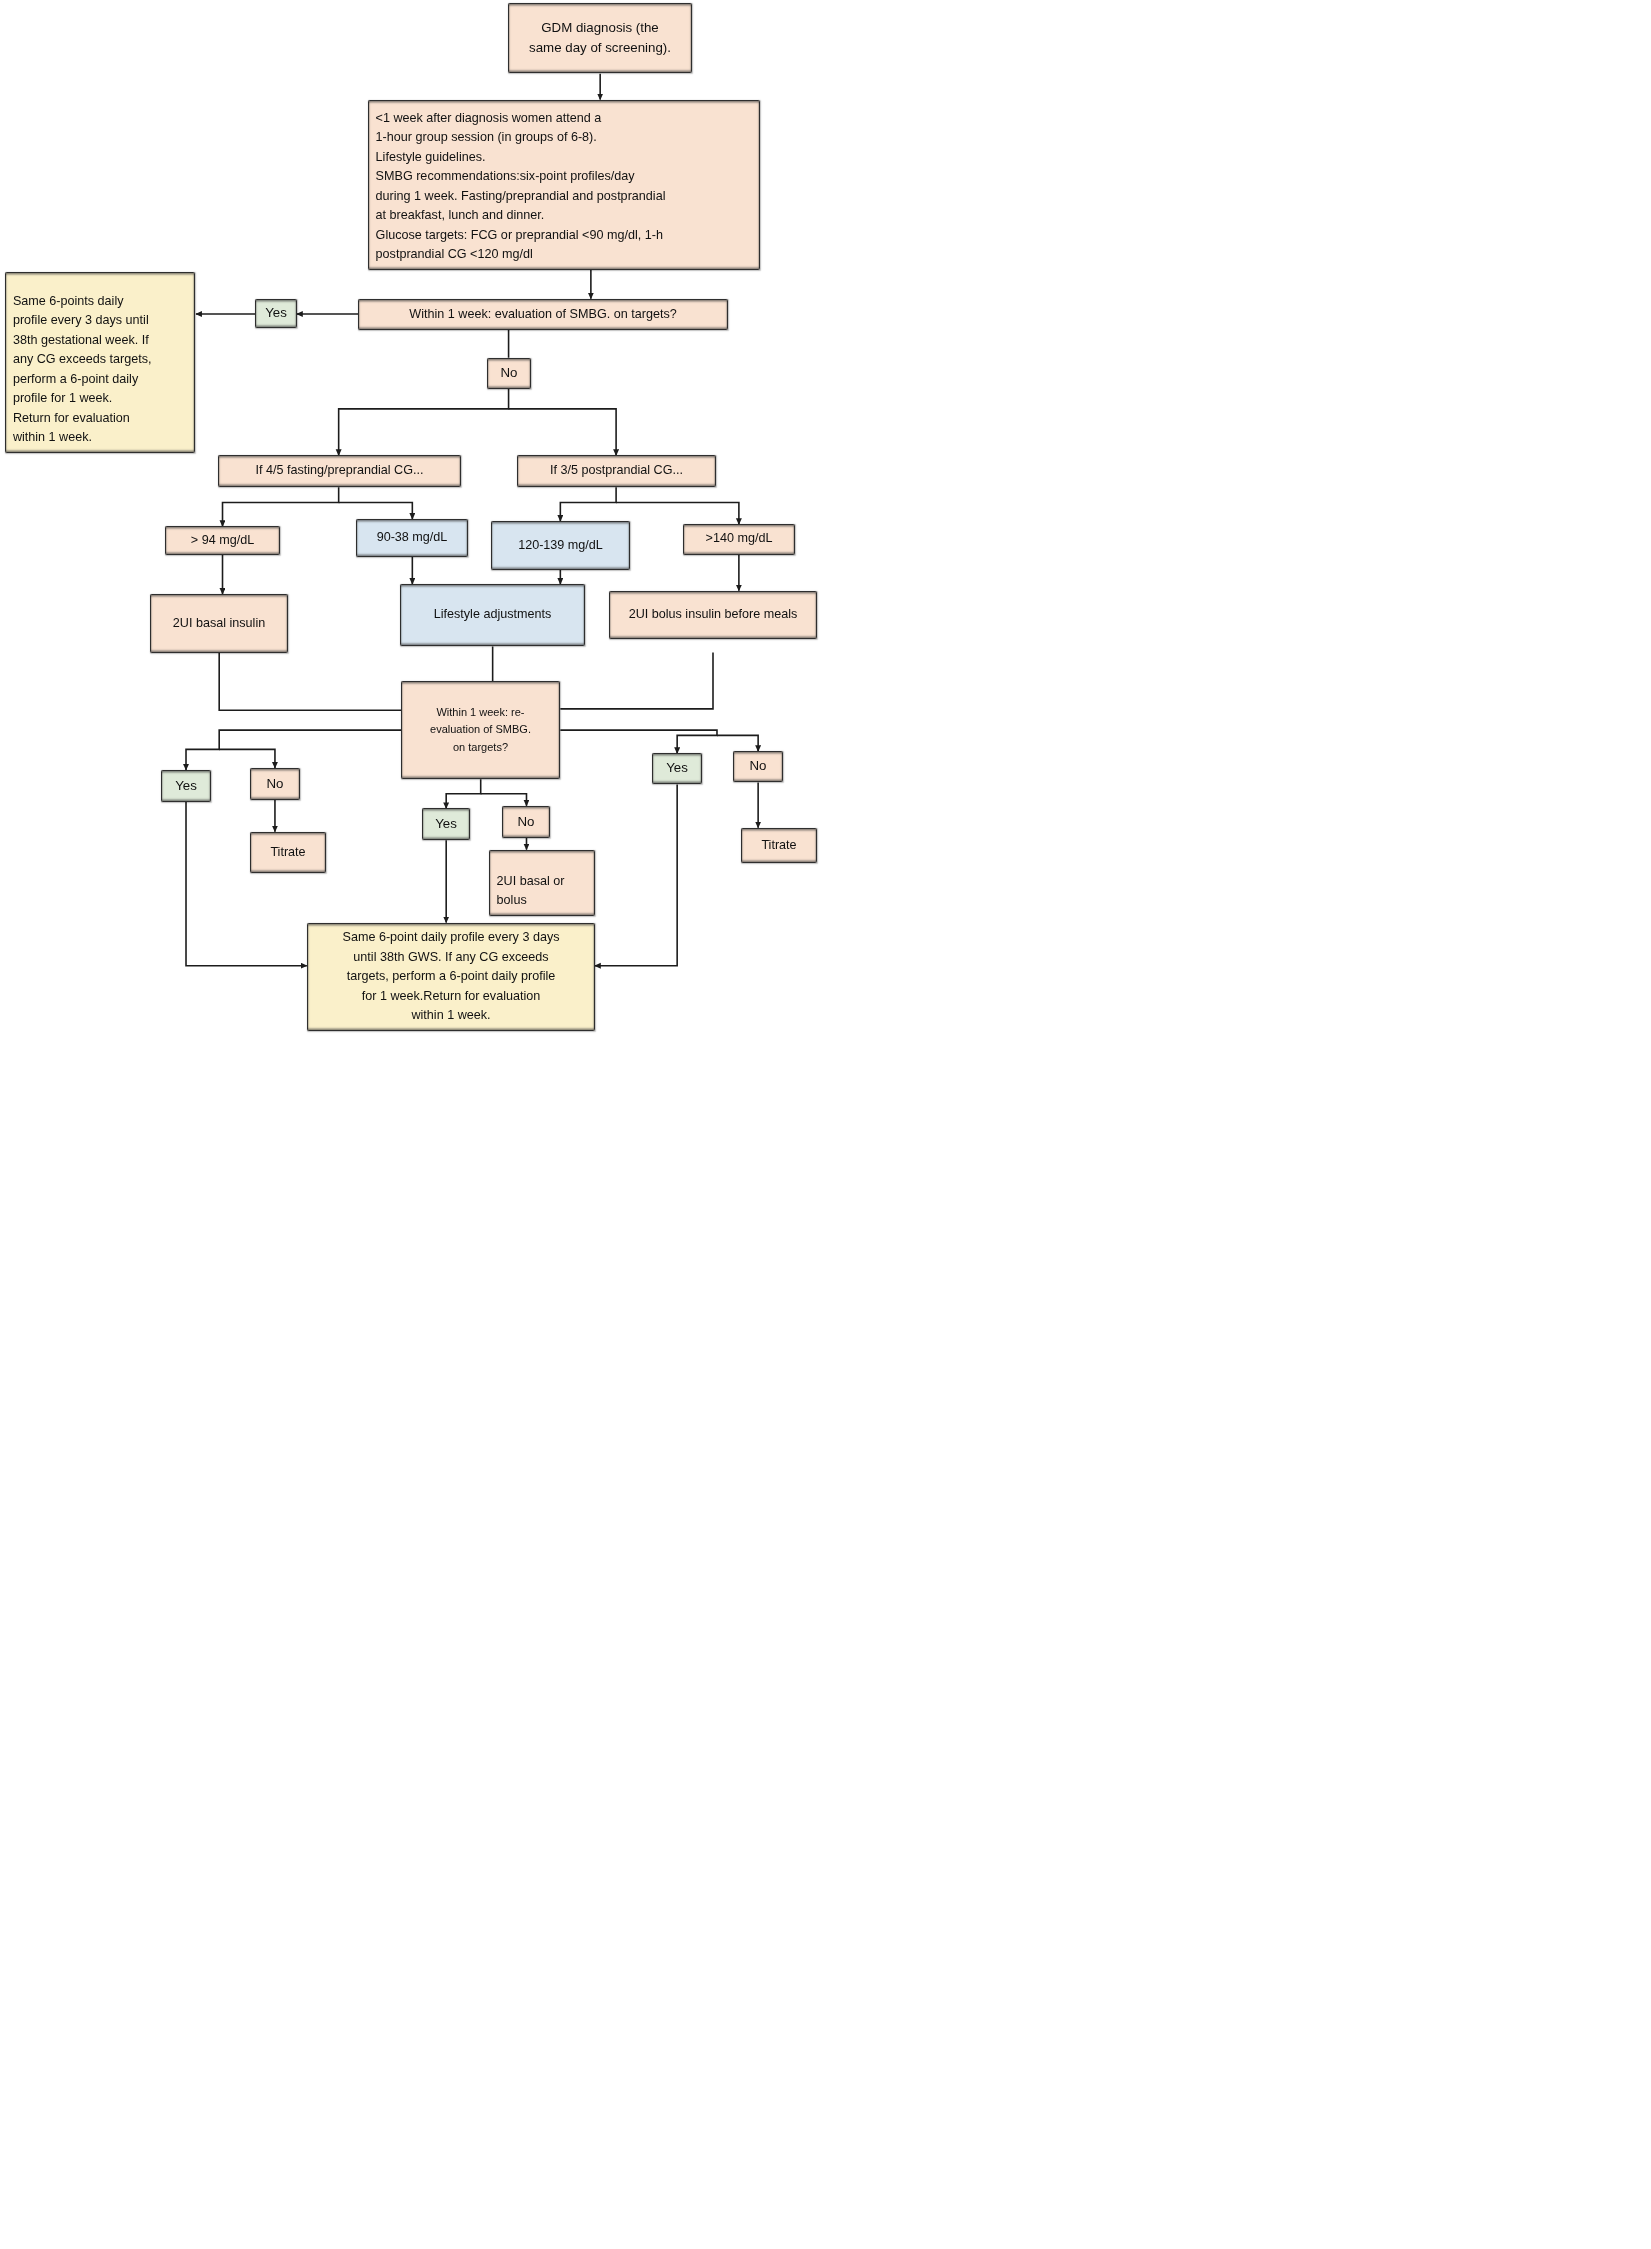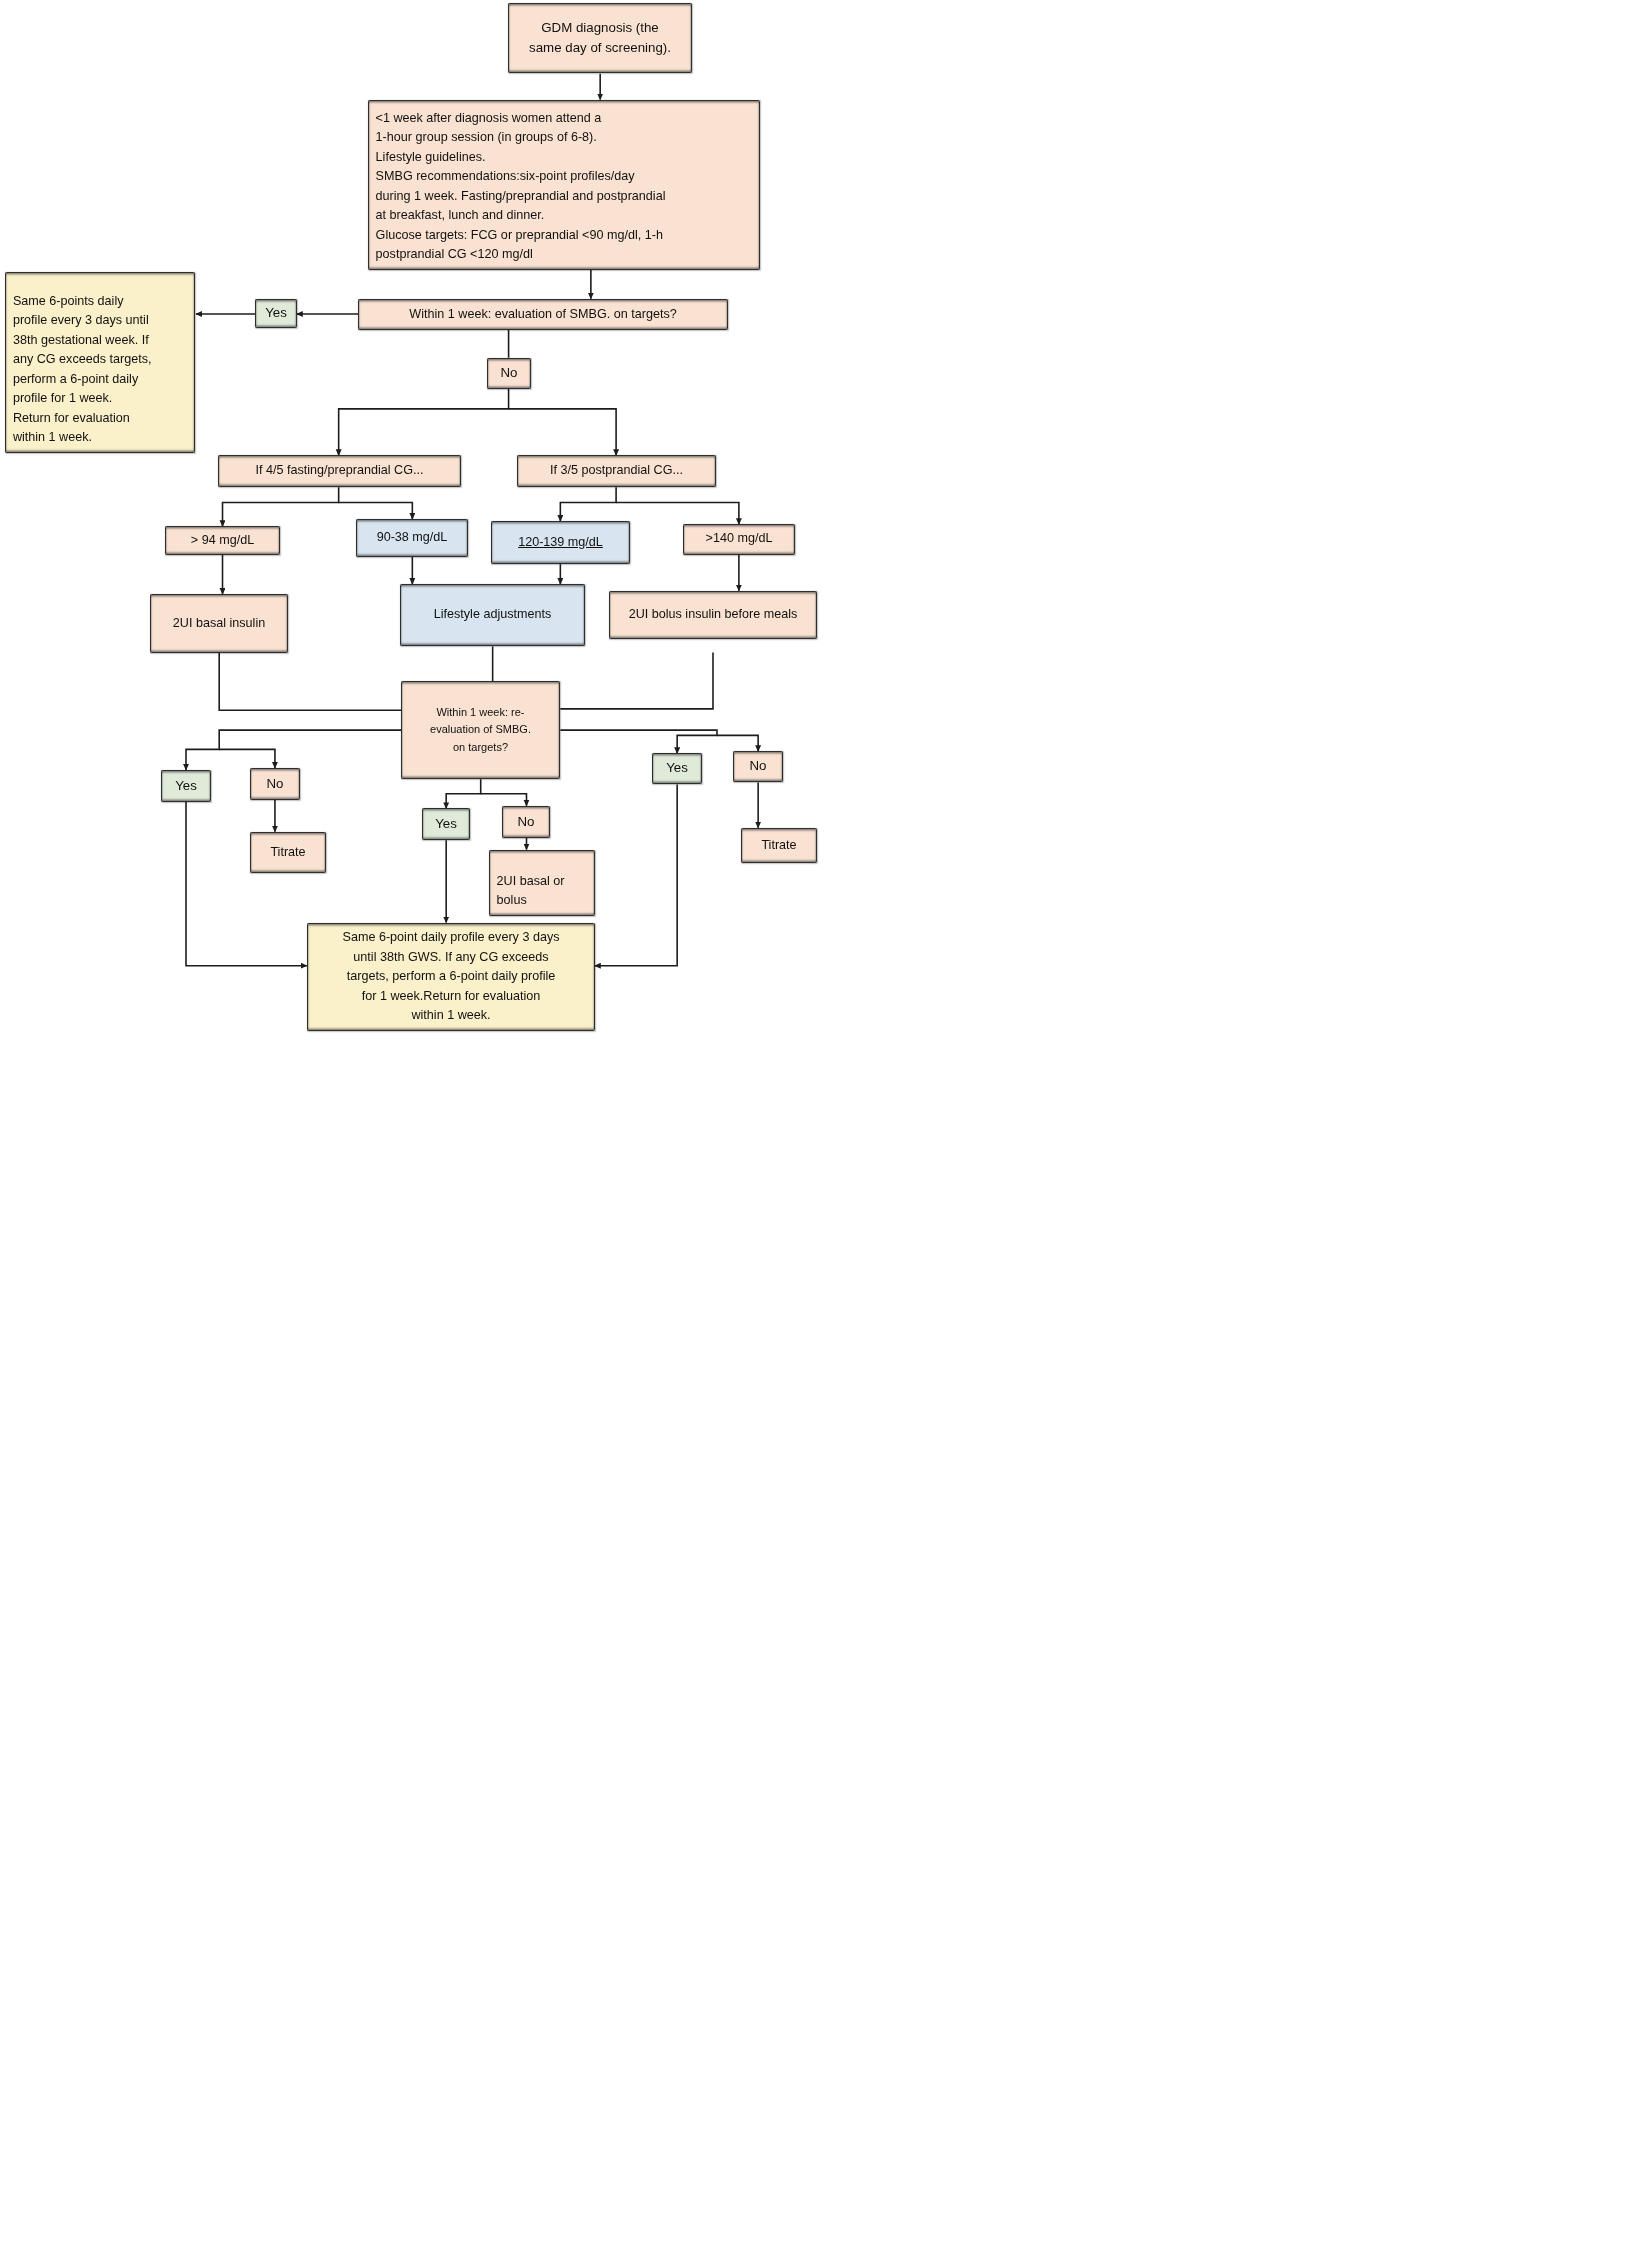--- a/index.html
+++ b/index.html
@@ -98,21 +98,21 @@
 any CG exceeds targets,
 perform a 6-point daily
 profile for 1 week.
 Return for evaluation
 within 1 week.</span></div>
     <div class="node fill-peach align-center" style="left: 487px; top: 358px; width: 44px; height: 30.5px; font-size: 13.3px;"><span>No</span></div>
     <div class="node fill-peach align-center" style="left: 218px; top: 455px; width: 243px; height: 32px; font-size: 12.6px;"><span>If 4/5 fasting/preprandial CG...</span></div>
     <div class="node fill-peach align-center" style="left: 517px; top: 455px; width: 199px; height: 32px; font-size: 12.6px;"><span>If 3/5 postprandial CG...</span></div>
     <div class="node fill-peach align-center" style="left: 165px; top: 526px; width: 115px; height: 28.5px; font-size: 12.6px;"><span>&gt; 94 mg/dL</span></div>
     <div class="node fill-blue align-center" style="left: 356px; top: 519px; width: 112px; height: 38px; font-size: 12.6px;"><span>90-38 mg/dL</span></div>
-    <div class="node fill-blue align-center" style="left: 491px; top: 521px; width: 139px; height: 43px; font-size: 12.6px; text-decoration: underline;"><span>120-139 mg/dL</span></div>
+    <div class="node fill-blue align-center" style="left: 491px; top: 521px; width: 139px; height: 49px; font-size: 12.6px;"><span>120-139 mg/dL</span></div>
     <div class="node fill-peach align-center" style="left: 683px; top: 524px; width: 112px; height: 30.5px; font-size: 12.6px;"><span>&gt;140 mg/dL</span></div>
     <div class="node fill-peach align-center" style="left: 150px; top: 594px; width: 138px; height: 59px; font-size: 12.6px;"><span>2UI basal insulin</span></div>
     <div class="node fill-blue align-center" style="left: 400px; top: 584px; width: 185px; height: 62px; font-size: 12.6px;"><span>Lifestyle adjustments</span></div>
     <div class="node fill-peach align-center" style="left: 609px; top: 591px; width: 208px; height: 48px; font-size: 12.6px;"><span>2UI bolus insulin before meals</span></div>
     <div class="node fill-peach align-center" style="left: 401px; top: 681px; width: 159px; height: 98px; font-size: 11px;"><span>Within 1 week: re-
 evaluation of SMBG.
 on targets?</span></div>
     <div class="node fill-green align-center" style="left: 161px; top: 770px; width: 50px; height: 32px; font-size: 13.3px;"><span>Yes</span></div>
     <div class="node fill-peach align-center" style="left: 250px; top: 768px; width: 50px; height: 32px; font-size: 13.3px;"><span>No</span></div>
     <div class="node fill-green align-center" style="left: 422px; top: 808px; width: 48px; height: 32px; font-size: 13.3px;"><span>Yes</span></div>

